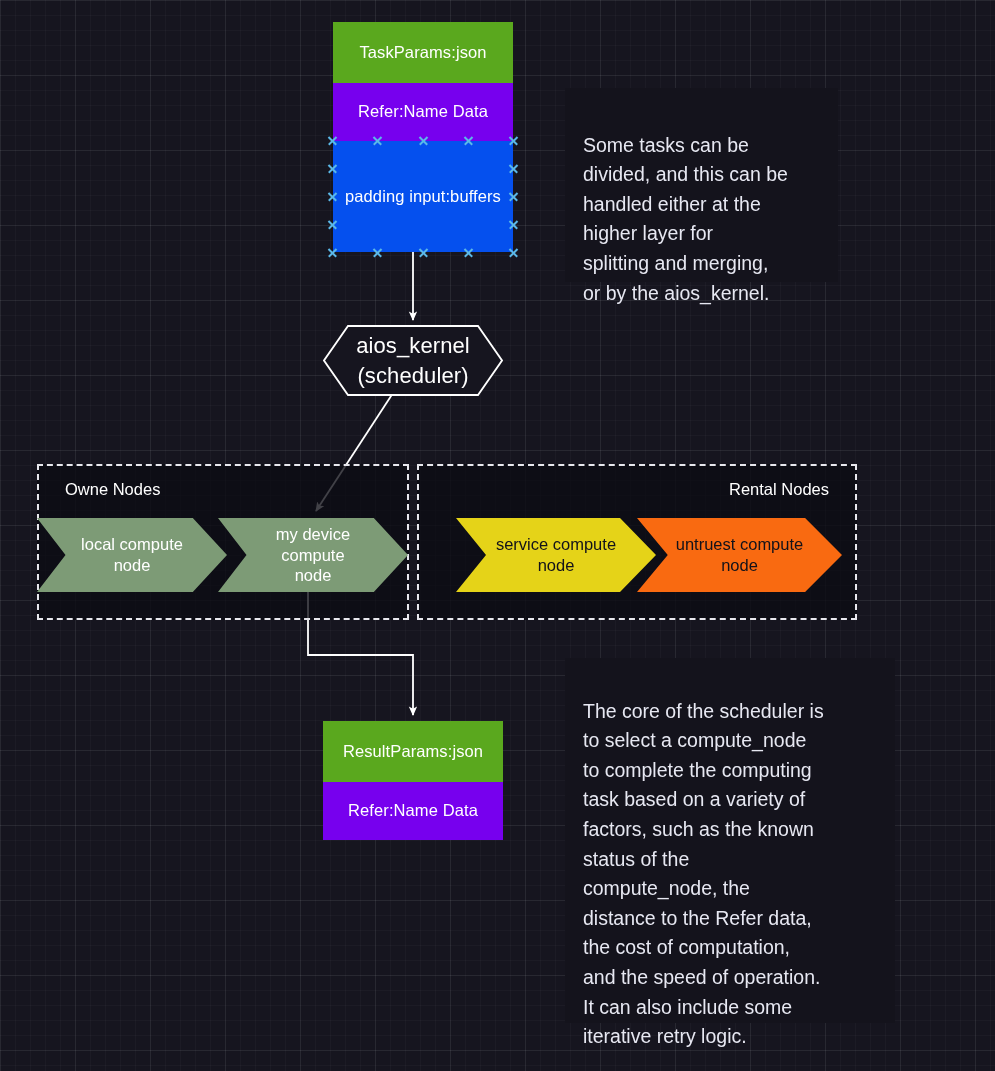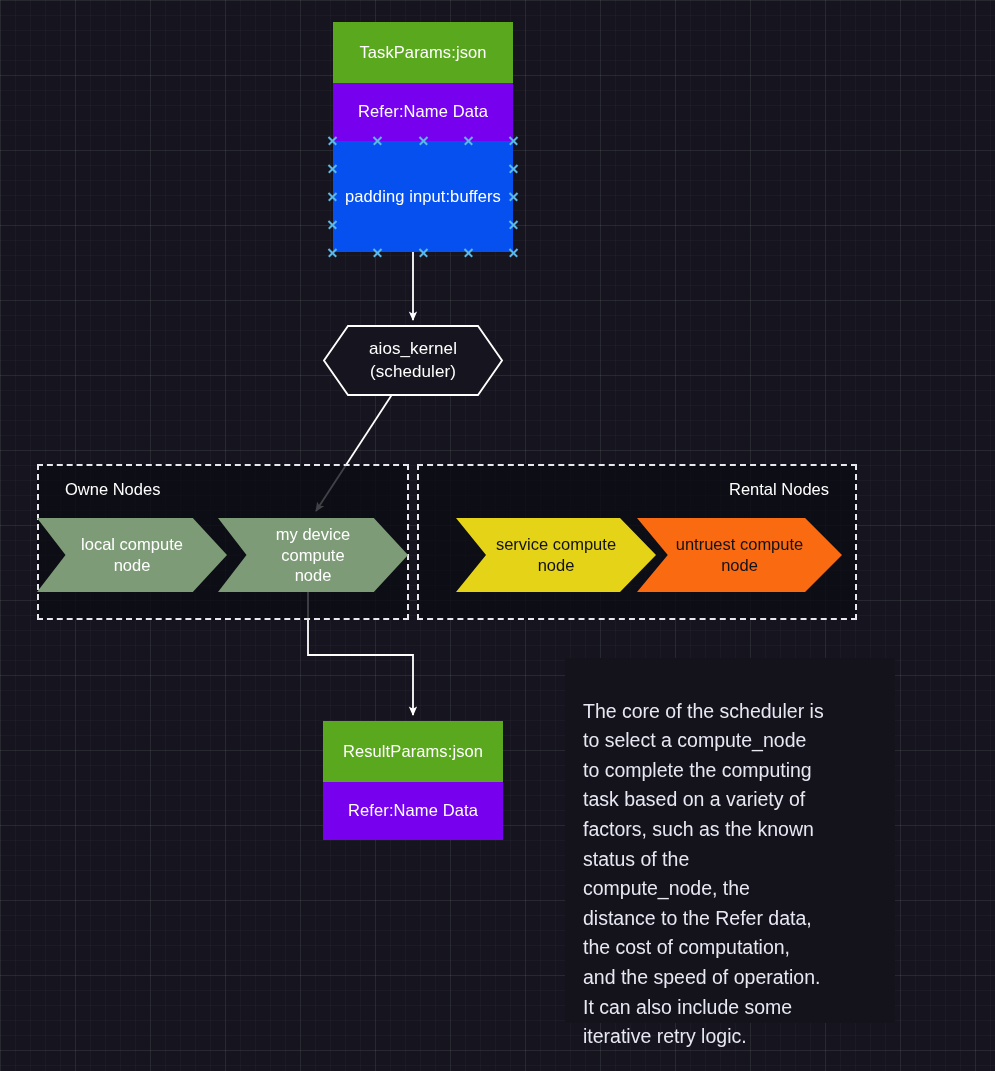--- a/index.html
+++ b/index.html
@@ -63,21 +63,21 @@
   .hex {
     position: absolute;
     display: flex;
     align-items: center;
     justify-content: center;
   }
   .hex svg { position: absolute; left: 0; top: 0; }
   .hex-label {
     position: relative;
     color: #ffffff;
-    font-size: 17px;
+    font-size: 22px;
     line-height: 1.35;
     text-align: center;
     letter-spacing: .1px;
   }
 
   
   .group {
     position: absolute;
     box-sizing: border-box;
     border: 2px dashed #e8e8ee;
@@ -182,20 +182,28 @@
       <span class="handle" style="left:175px; top:78px;"></span>
 
       <span class="handle" style="left:-6px;  top:106px;"></span>
       <span class="handle" style="left:39px;  top:106px;"></span>
       <span class="handle" style="left:84.5px;top:106px;"></span>
       <span class="handle" style="left:130px; top:106px;"></span>
       <span class="handle" style="left:175px; top:106px;"></span>
     </div>
   </div>
 
+  <div class="note" style="left:565px; top:88px; width:273px; height:194px; padding:13px 0 0 18px;">
+    <span style="white-space: pre-line;">Some tasks can be
+divided, and this can be
+handled either at the
+higher layer for
+splitting and merging,
+or by the aios_kernel.</span>
+  </div>
 
   <div class="hex" style="left:323px; top:325px; width:180px; height:71px;">
     <svg width="180" height="71" viewBox="0 0 180 71">
       <polygon points="25,1 155,1 179,35.5 155,70 25,70 1,35.5" fill="#16151f" stroke="#ffffff" stroke-width="1.8"></polygon>
     </svg>
     <div class="hex-label">
       <div>aios_kernel</div>
       <div>(scheduler)</div>
     </div>
   </div>

